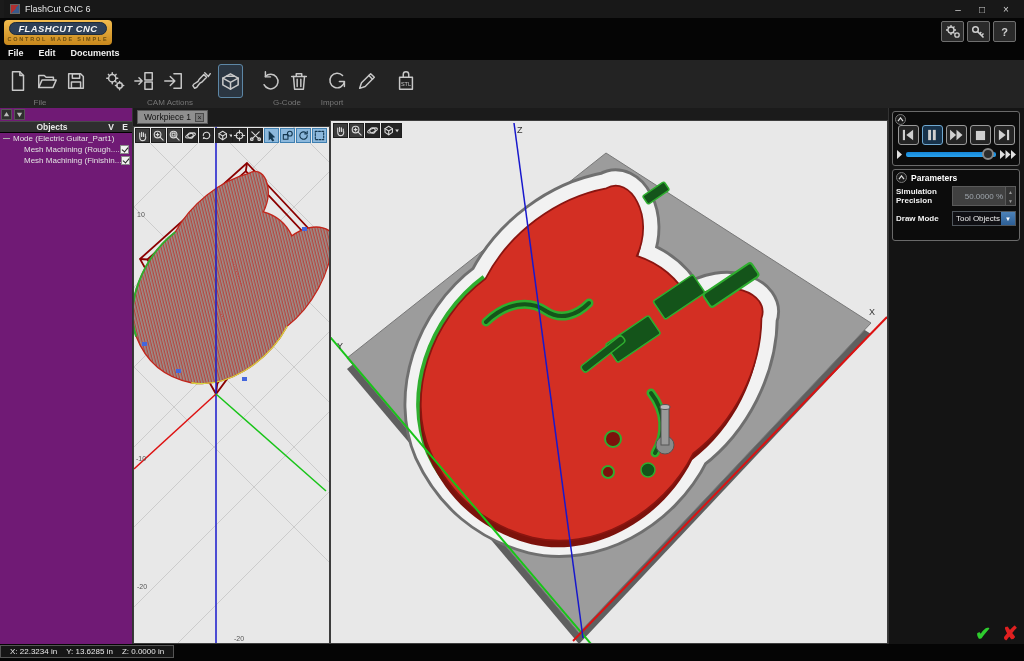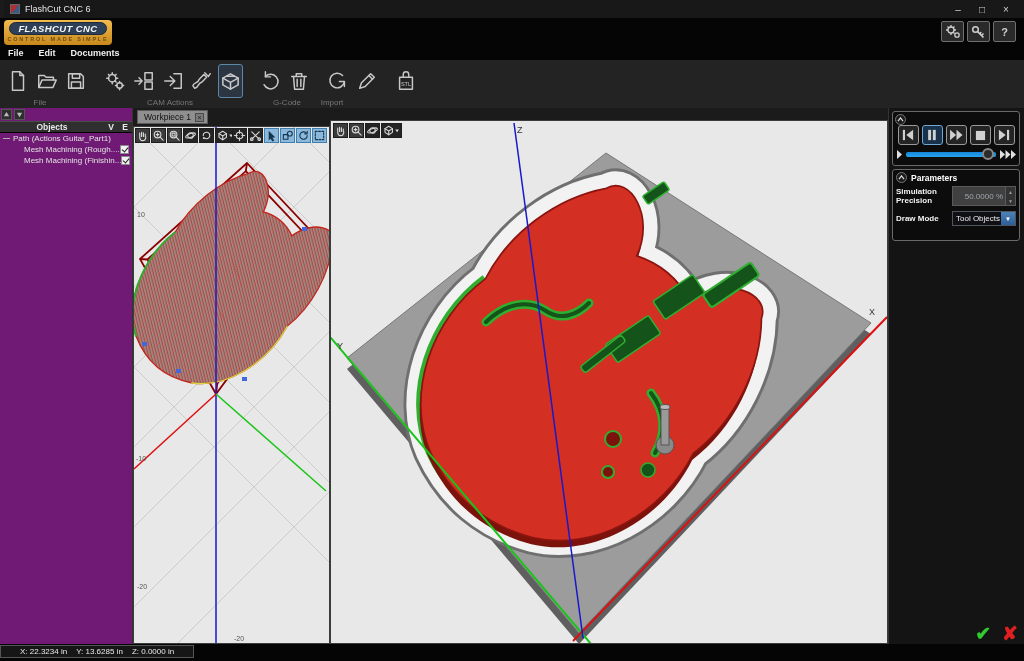--- a/index.html
+++ b/index.html
@@ -92,21 +92,21 @@
   .spin-col{width:10px;height:100%;display:flex;flex-direction:column;border-left:1px solid #5a5a5a;}
   .spin-b{flex:1;background:#333;display:flex;align-items:center;justify-content:center;color:#999;font-size:5px;}
   .select-field{width:64px;height:15px;background:#101014;border:1px solid #50565c;display:flex;align-items:center;}
   .select-val{flex:1;color:#ececec;font-size:8px;padding-left:3px;white-space:nowrap;}
   .select-btn{width:14px;height:100%;background:linear-gradient(#4d82b8,#2d5f96);display:flex;align-items:center;justify-content:center;color:#fff;font-size:6px;}
   .confirm{position:absolute;bottom:-1px;right:6px;display:flex;gap:11px;font-size:19px;font-weight:700;}
   .ok{color:#2ecc2e;} .no{color:#e02020;}
 
   
   .statusbar{position:absolute;left:0;right:0;bottom:0;height:17px;background:#050505;}
-  .coord-box{position:absolute;left:0;top:1px;height:13px;border:1px solid #555;background:#161616;display:inline-flex;align-items:center;gap:9px;padding:0 19px;color:#e8e8e8;font-size:8px;}
+  .coord-box{position:absolute;left:0;top:1px;height:13px;border:1px solid #555;background:#161616;display:inline-flex;align-items:center;gap:9px;padding:0 9px;color:#e8e8e8;font-size:8px;}
 </style>
 </head>
 <body>
 
 <div class="app">
 
   <div class="titlebar">
     <span class="appicon"></span>
     <span>FlashCut CNC 6</span>
     <span class="spacer"></span>
@@ -259,21 +259,21 @@
             </svg>
         </div>
       </div>
       <div class="op-header">
         <span class="t">Objects</span>
         <span class="c">V</span>
         <span class="c">E</span>
       </div>
       <div class="op-row">
         <span class="expander"></span>
-        <span>Path (Actions Guitar_Part1)</span>
+        <span>Mode (Electric Guitar_Part1)</span>
       </div>
       <div class="op-row indent">
         <span>Mesh Machining (Rough....</span>
         <span class="cb"></span>
       </div>
       <div class="op-row indent">
         <span>Mesh Machining (Finishin...</span>
         <span class="cb"></span>
       </div>
     </div>

